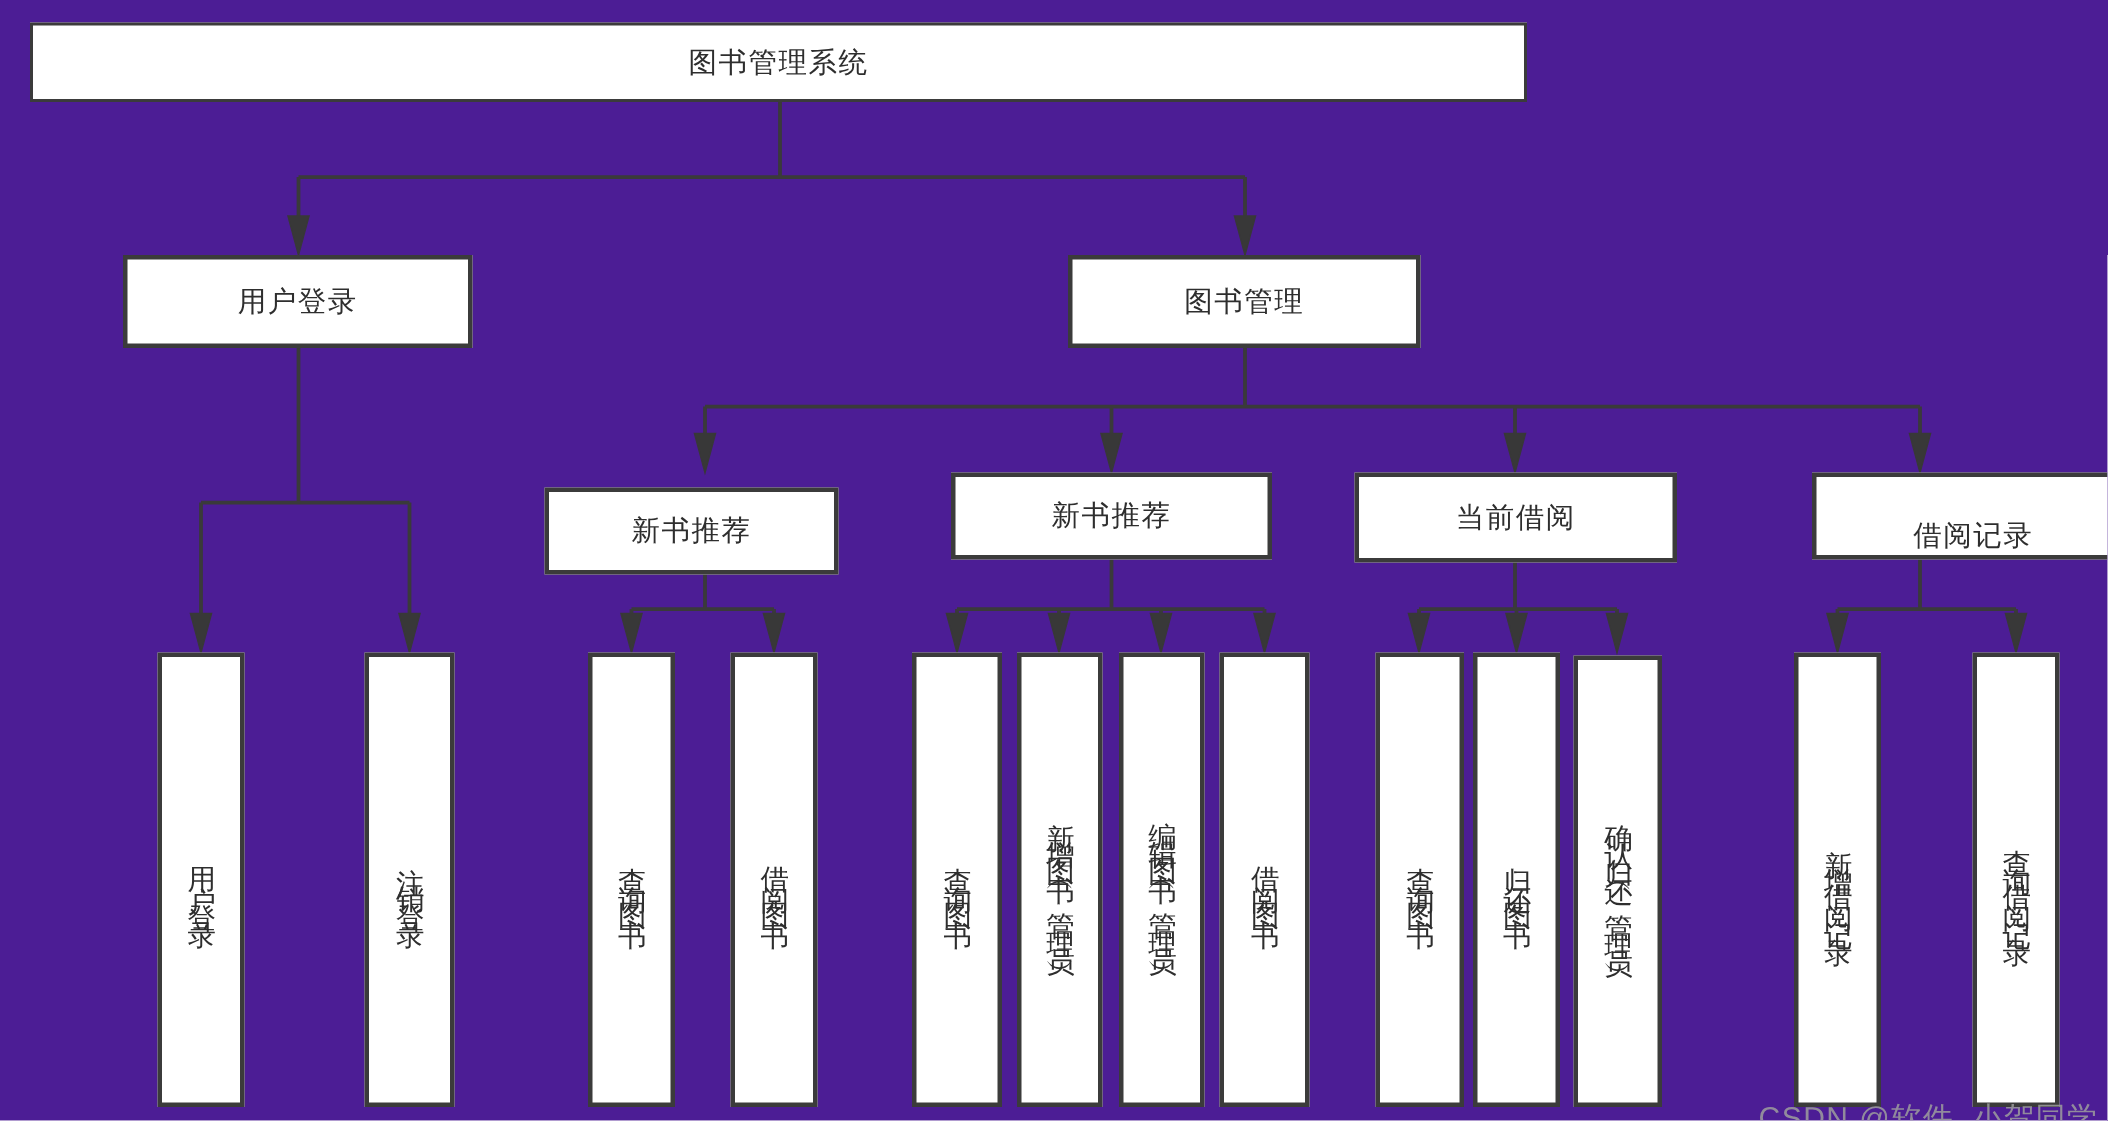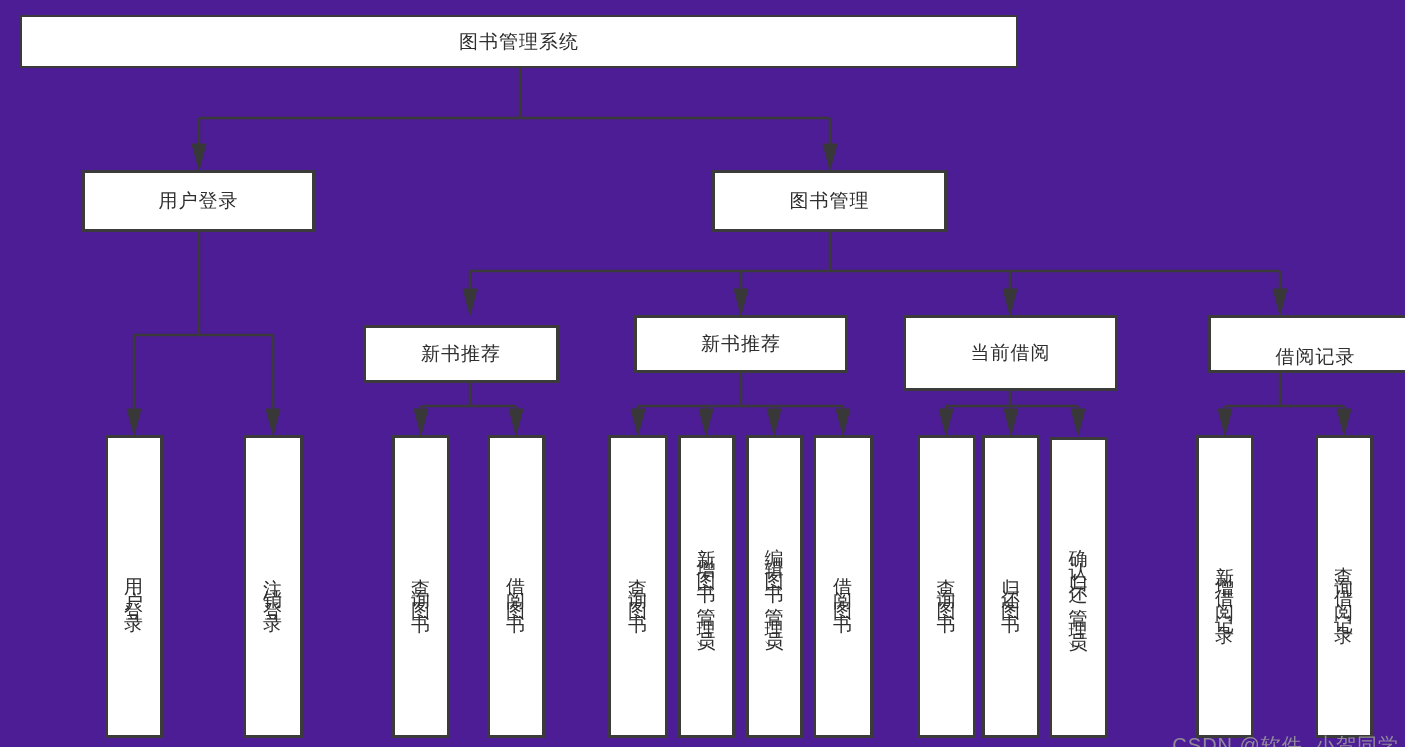--- a/index.html
+++ b/index.html
@@ -130,21 +130,21 @@
   <div class="box" style="left:712px; top:170px; width:235px; height:62px;text-align:center;">
     <span>图书管理</span>
   </div>
 
   <div class="box" style="left:363px; top:325px; width:196px; height:58px;">
     <span>新书推荐</span>
   </div>
   <div class="box" style="left:634px; top:315px; width:214px; height:58px;">
     <span>新书推荐</span>
   </div>
-  <div class="box" style="left:903px; top:315px; width:215px; height:76px;">
+  <div class="box" style="left:903px; top:315px; width:215px; height:60px;">
     <span>当前借阅</span>
   </div>
   <div class="box" style="left:1208px; top:315px; width:215px; height:58px;align-items:flex-end;">
     <span>借阅记录</span>
   </div>
 
   <div class="box v" style="left:105px; top:435px; width:58px; height:303px;">
     <span>用户登录</span>
   </div>
   <div class="box v" style="left:243px; top:435px; width:60px; height:303px;">

